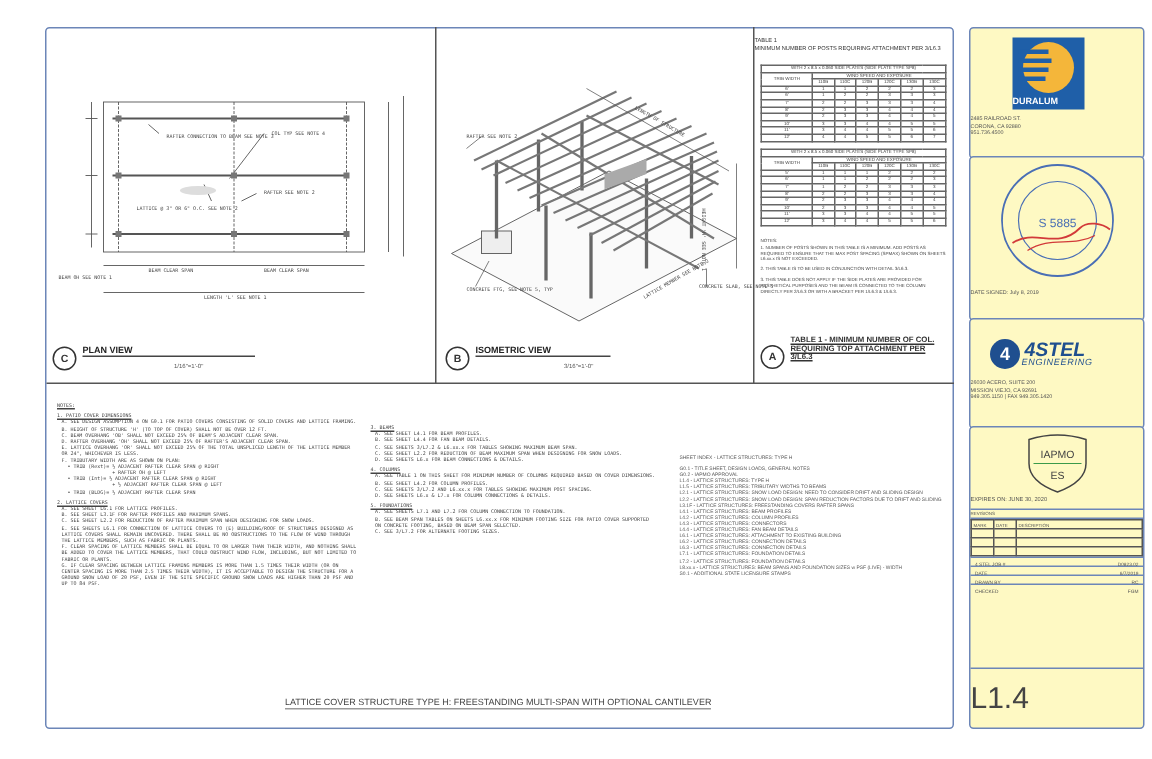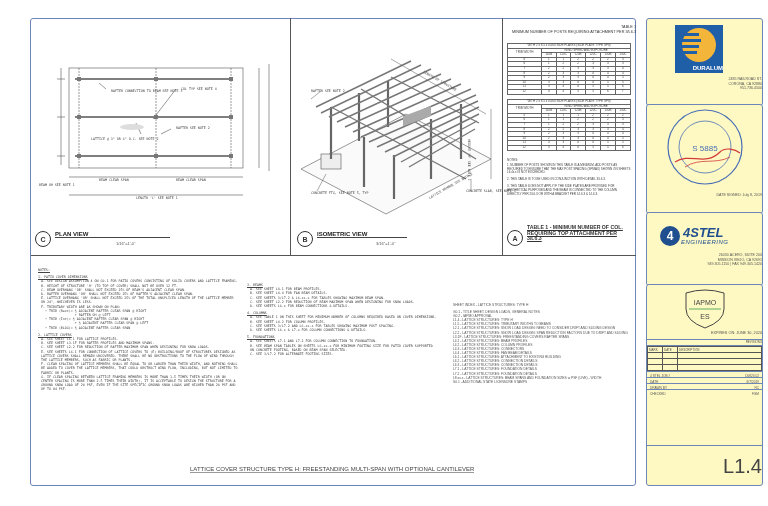--- a/index.html
+++ b/index.html
@@ -10,21 +10,21 @@
   .hdiv{position:absolute;left:31px;width:605px;top:255px;border-top:1px solid #555;}
   .circle{position:absolute;width:16px;height:16px;border:1px solid #333;border-radius:50%;font-size:7px;font-weight:bold;text-align:center;line-height:16px;box-sizing:border-box;background:#fff;}
   .vtitle{position:absolute;font-size:6px;font-weight:bold;color:#222;border-bottom:1px solid #444;white-space:nowrap;}
   .vscale{position:absolute;font-size:4px;color:#555;white-space:nowrap;}
   .tiny{font-family:"DejaVu Sans Mono",monospace;font-size:3.3px;color:#444;line-height:4.2px;white-space:nowrap;}
   .notes{position:absolute;}
   .notes .h{text-decoration:underline;margin-top:3px;}
   .ttable{position:absolute;border-collapse:collapse;font-size:3px;color:#444;}
   .ttable td{border:0.5px solid #666;text-align:center;height:3.6px;padding:0;line-height:3.4px;}
   .tb{position:absolute;left:646px;width:117px;border:1px solid #6c86b8;box-sizing:border-box;border-radius:3px;background:#fef9c3;}
-  .center{text-align:right;}
+  .center{text-align:left;}
   .small{font-size:3.6px;color:#555;line-height:4.5px;}
   .rev td{border:0.5px solid #555;font-size:3px;height:5px;padding:0 1px;color:#555;}
   .row{display:flex;justify-content:space-between;font-size:3.2px;color:#555;border-top:1px solid #6c86b8;padding:1.5px 3px;height:6px;box-sizing:border-box;}
 </style>
 </head>
 <body>
 
 <div class="frame"></div>
 <div class="vdiv" style="left:290px;"></div>
 <div class="vdiv" style="left:502px;"></div>

